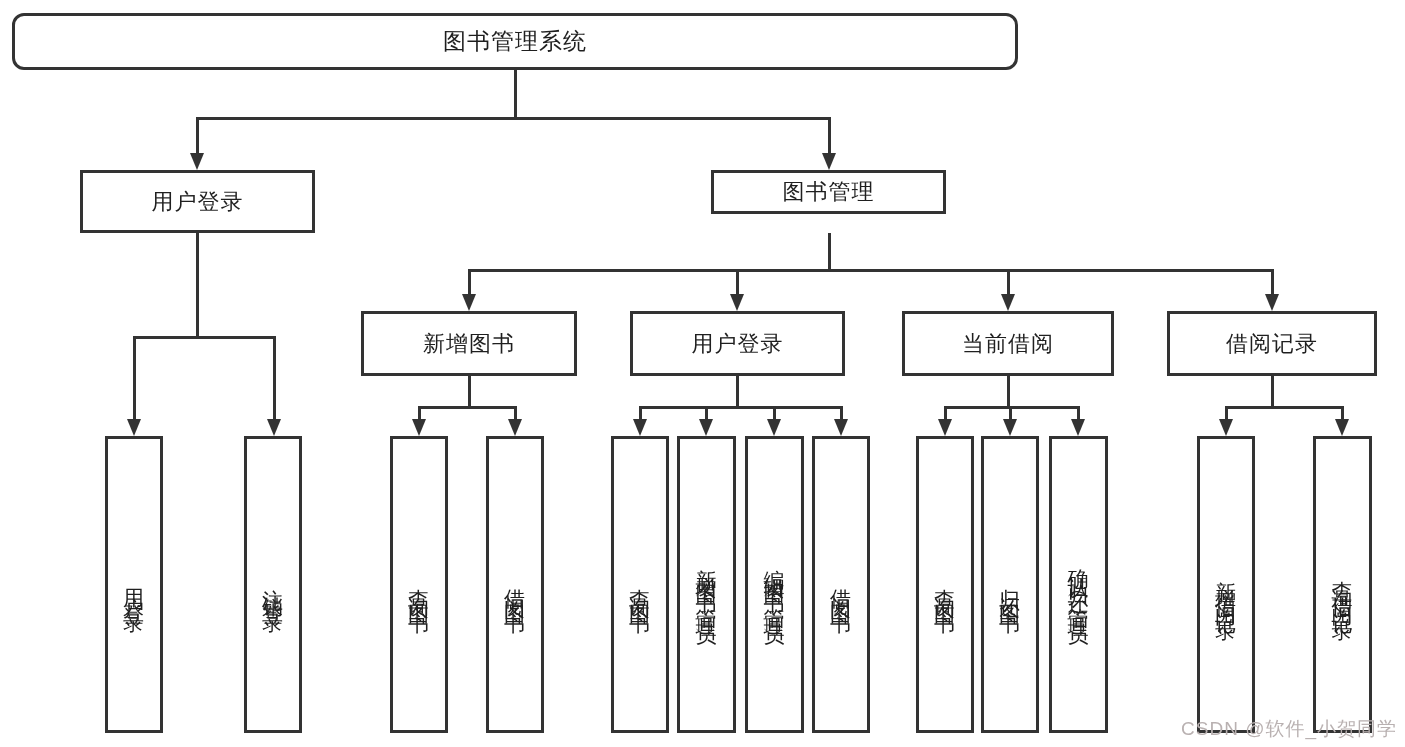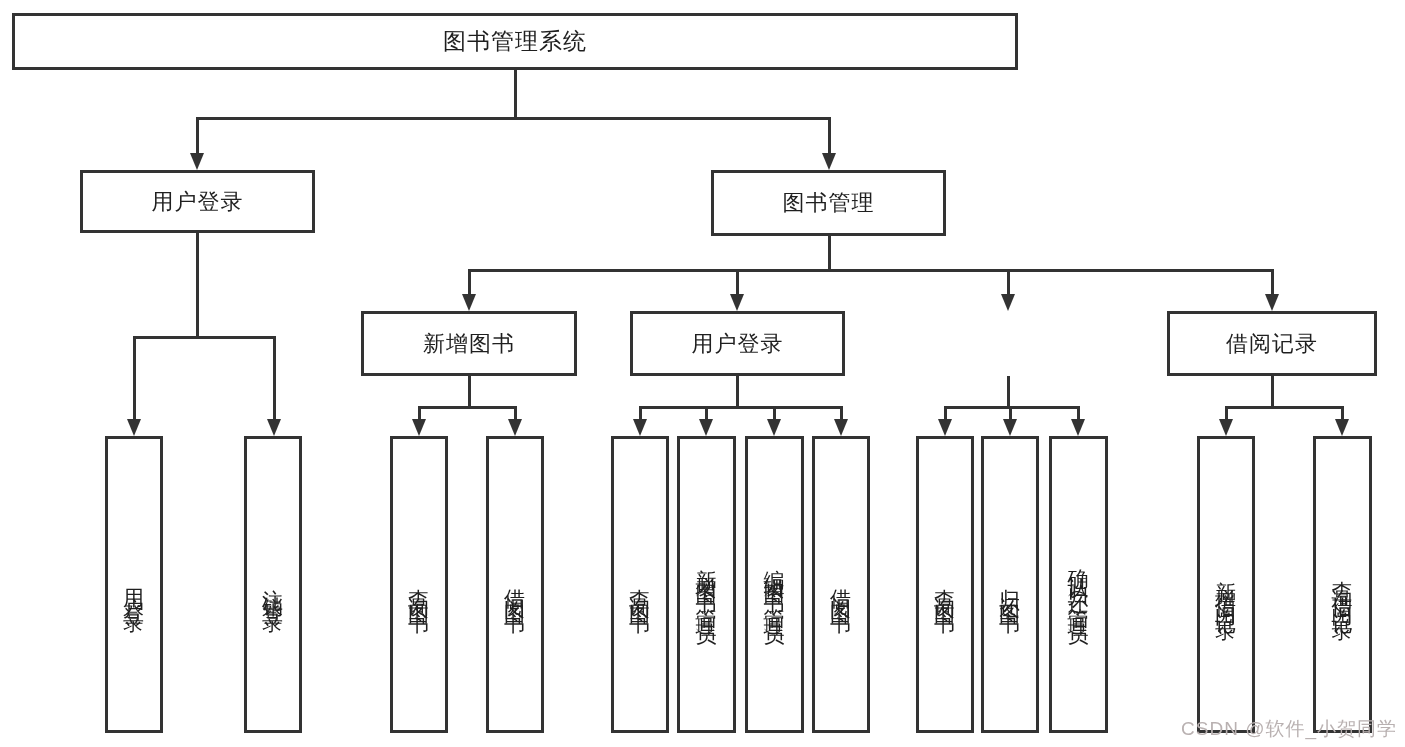--- a/index.html
+++ b/index.html
@@ -17,21 +17,21 @@
     background:#ffffff;
     display:flex;
     align-items:center;
     justify-content:center;
     color:#1f1f1f;
     font-size:22px;
     letter-spacing:1px;
     text-align:center;
     z-index:2;
   }
-  .box.title{font-size:23px;}
+  .box.title{font-size:23px;border-radius:12px;}
   .box.v{
     writing-mode:vertical-rl;
     text-orientation:mixed;
     font-size:21px;
     letter-spacing:8px;
     line-height:1;
     padding-top:6px;
   }
   .vline{position:absolute;width:3px;background:#333333;z-index:1;}
   .hline{position:absolute;height:3px;background:#333333;z-index:1;}
@@ -62,21 +62,21 @@
 
   <div class="vline" style="left:514px;top:70px;height:48px"></div>
 
   <div class="hline" style="left:196px;top:117px;width:635px"></div>
   <div class="vline" style="left:196px;top:117px;height:38px"></div>
   <div class="vline" style="left:828px;top:117px;height:38px"></div>
   <div class="arrow" style="left:190px;top:153px"></div>
   <div class="arrow" style="left:822px;top:153px"></div>
 
   <div class="box" style="left:80px;top:170px;width:235px;height:63px">用户登录</div>
-  <div class="box" style="left:711px;top:170px;width:235px;height:66px">图书管理</div>
+  <div class="box" style="left:711px;top:170px;width:235px;height:44px">图书管理</div>
 
   <div class="vline" style="left:196px;top:233px;height:105px"></div>
   <div class="hline" style="left:133px;top:336px;width:143px"></div>
   <div class="vline" style="left:133px;top:336px;height:85px"></div>
   <div class="vline" style="left:273px;top:336px;height:85px"></div>
   <div class="arrow" style="left:127px;top:419px"></div>
   <div class="arrow" style="left:267px;top:419px"></div>
 
   <div class="vline" style="left:828px;top:233px;height:38px"></div>
   <div class="hline" style="left:468px;top:269px;width:806px"></div>
@@ -84,20 +84,21 @@
   <div class="vline" style="left:736px;top:269px;height:28px"></div>
   <div class="vline" style="left:1007px;top:269px;height:28px"></div>
   <div class="vline" style="left:1271px;top:269px;height:28px"></div>
   <div class="arrow" style="left:462px;top:294px"></div>
   <div class="arrow" style="left:730px;top:294px"></div>
   <div class="arrow" style="left:1001px;top:294px"></div>
   <div class="arrow" style="left:1265px;top:294px"></div>
 
   <div class="box" style="left:361px;top:311px;width:216px;height:65px">新增图书</div>
   <div class="box" style="left:630px;top:311px;width:215px;height:65px">用户登录</div>
+  <div class="box" style="left:902px;top:311px;width:212px;height:65px">当前借阅</div>
   <div class="box" style="left:1167px;top:311px;width:210px;height:65px">借阅记录</div>
 
   <div class="vline" style="left:468px;top:376px;height:33px"></div>
   <div class="hline" style="left:418px;top:406px;width:99px"></div>
   <div class="vline" style="left:418px;top:406px;height:15px"></div>
   <div class="vline" style="left:514px;top:406px;height:15px"></div>
   <div class="arrow" style="left:412px;top:419px"></div>
   <div class="arrow" style="left:508px;top:419px"></div>
 
   <div class="vline" style="left:736px;top:376px;height:33px"></div>

